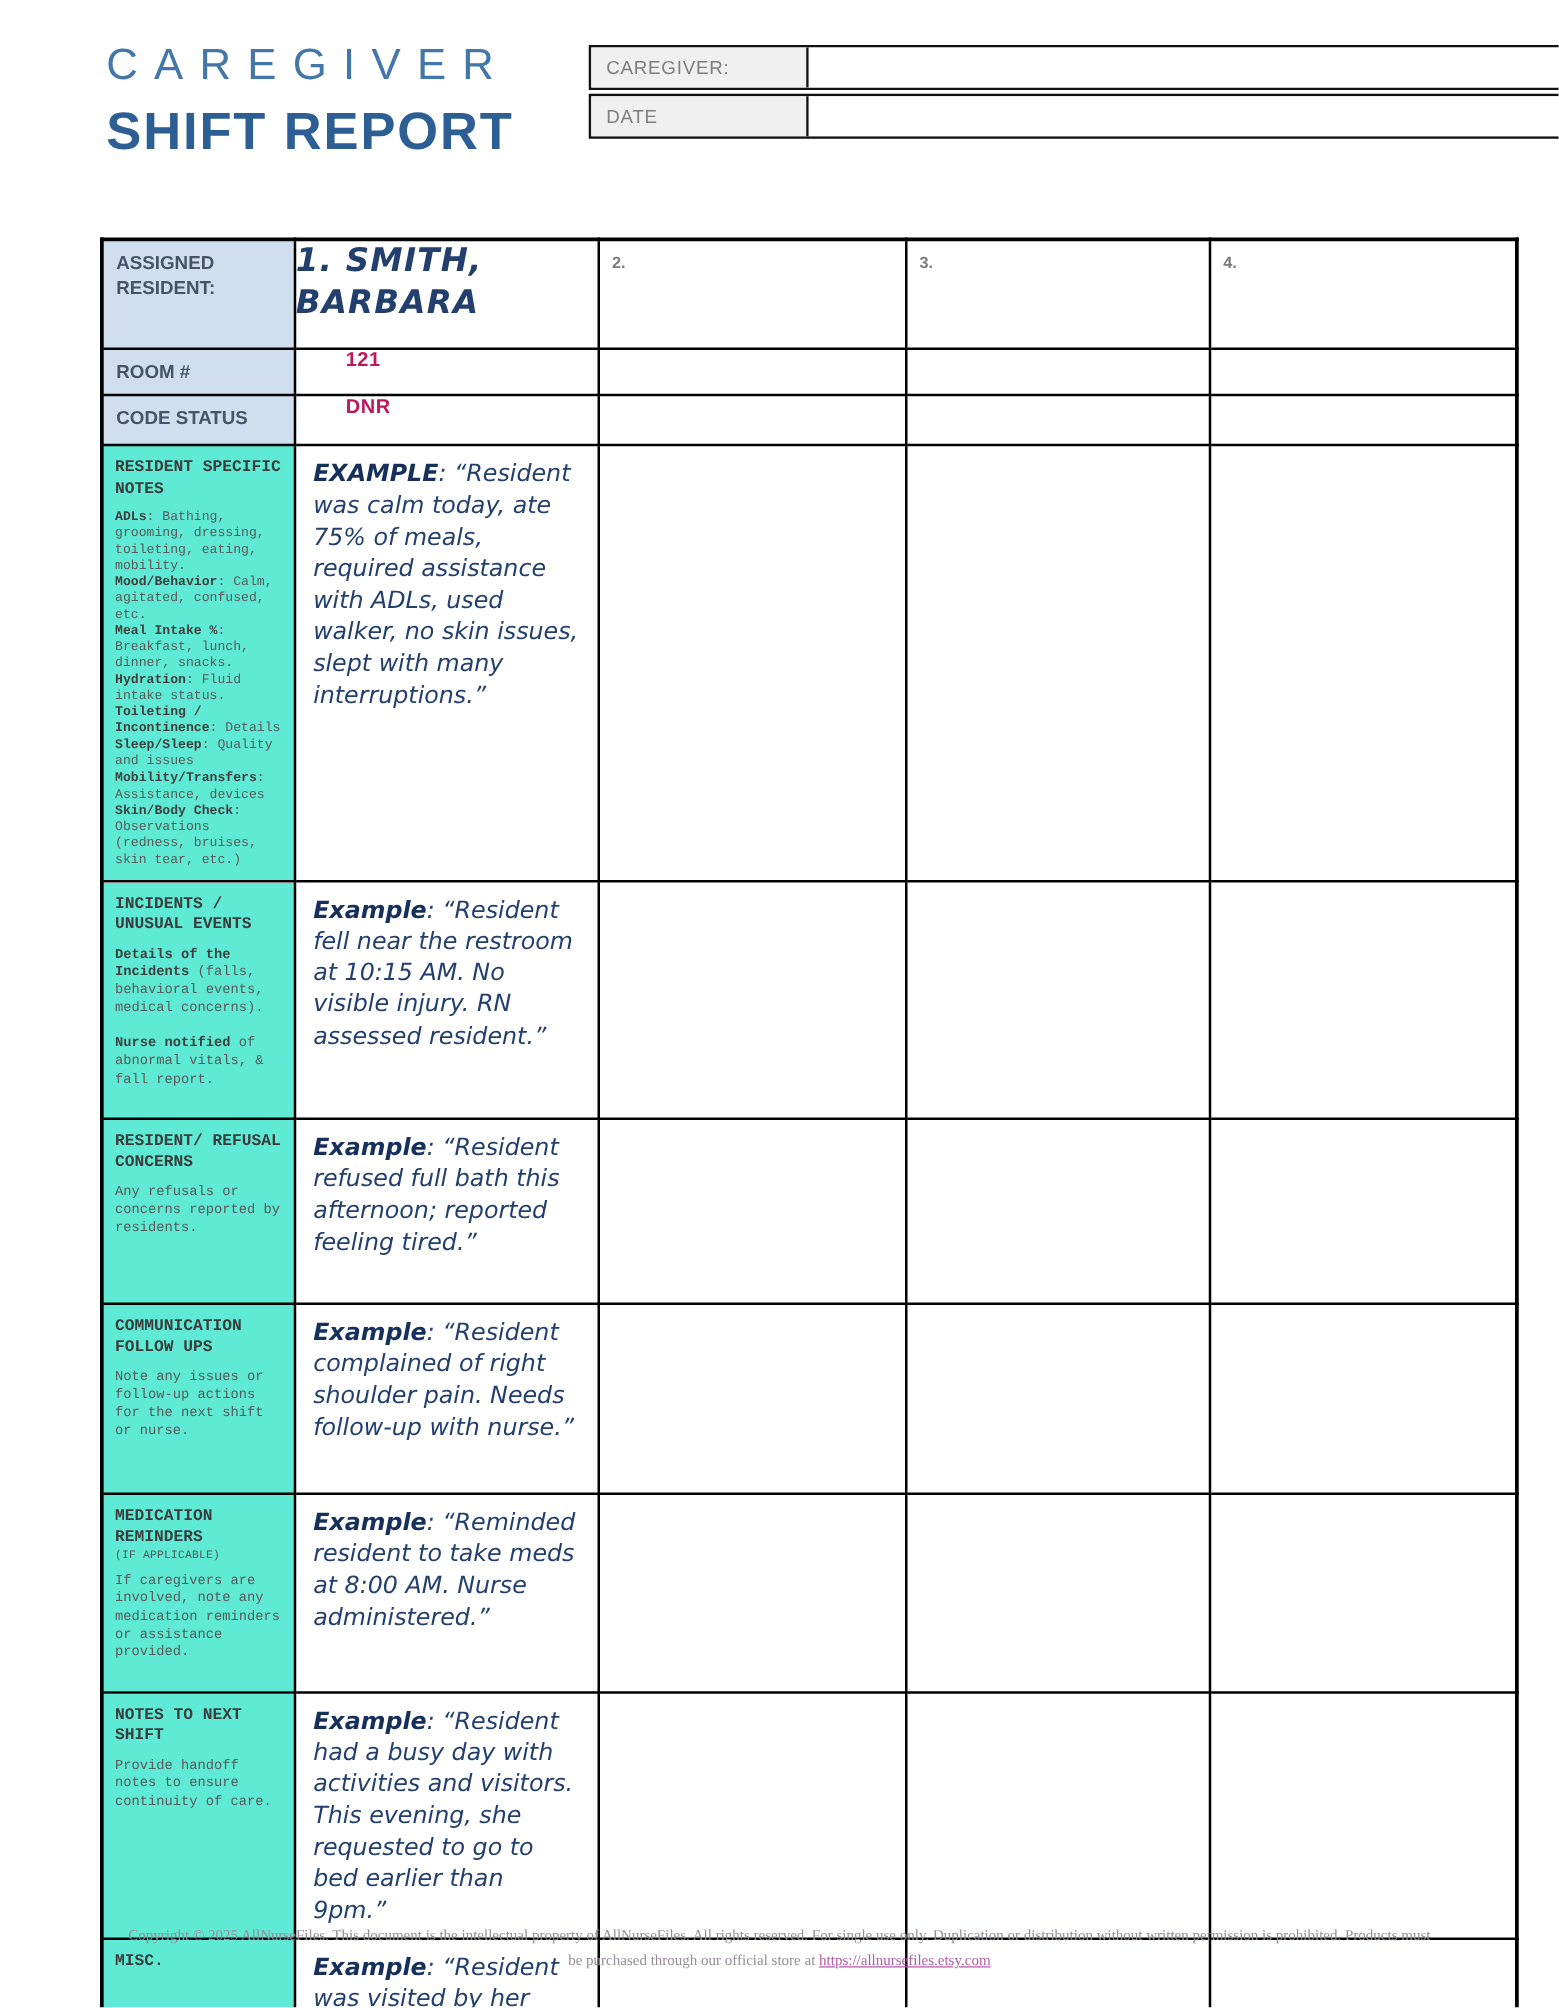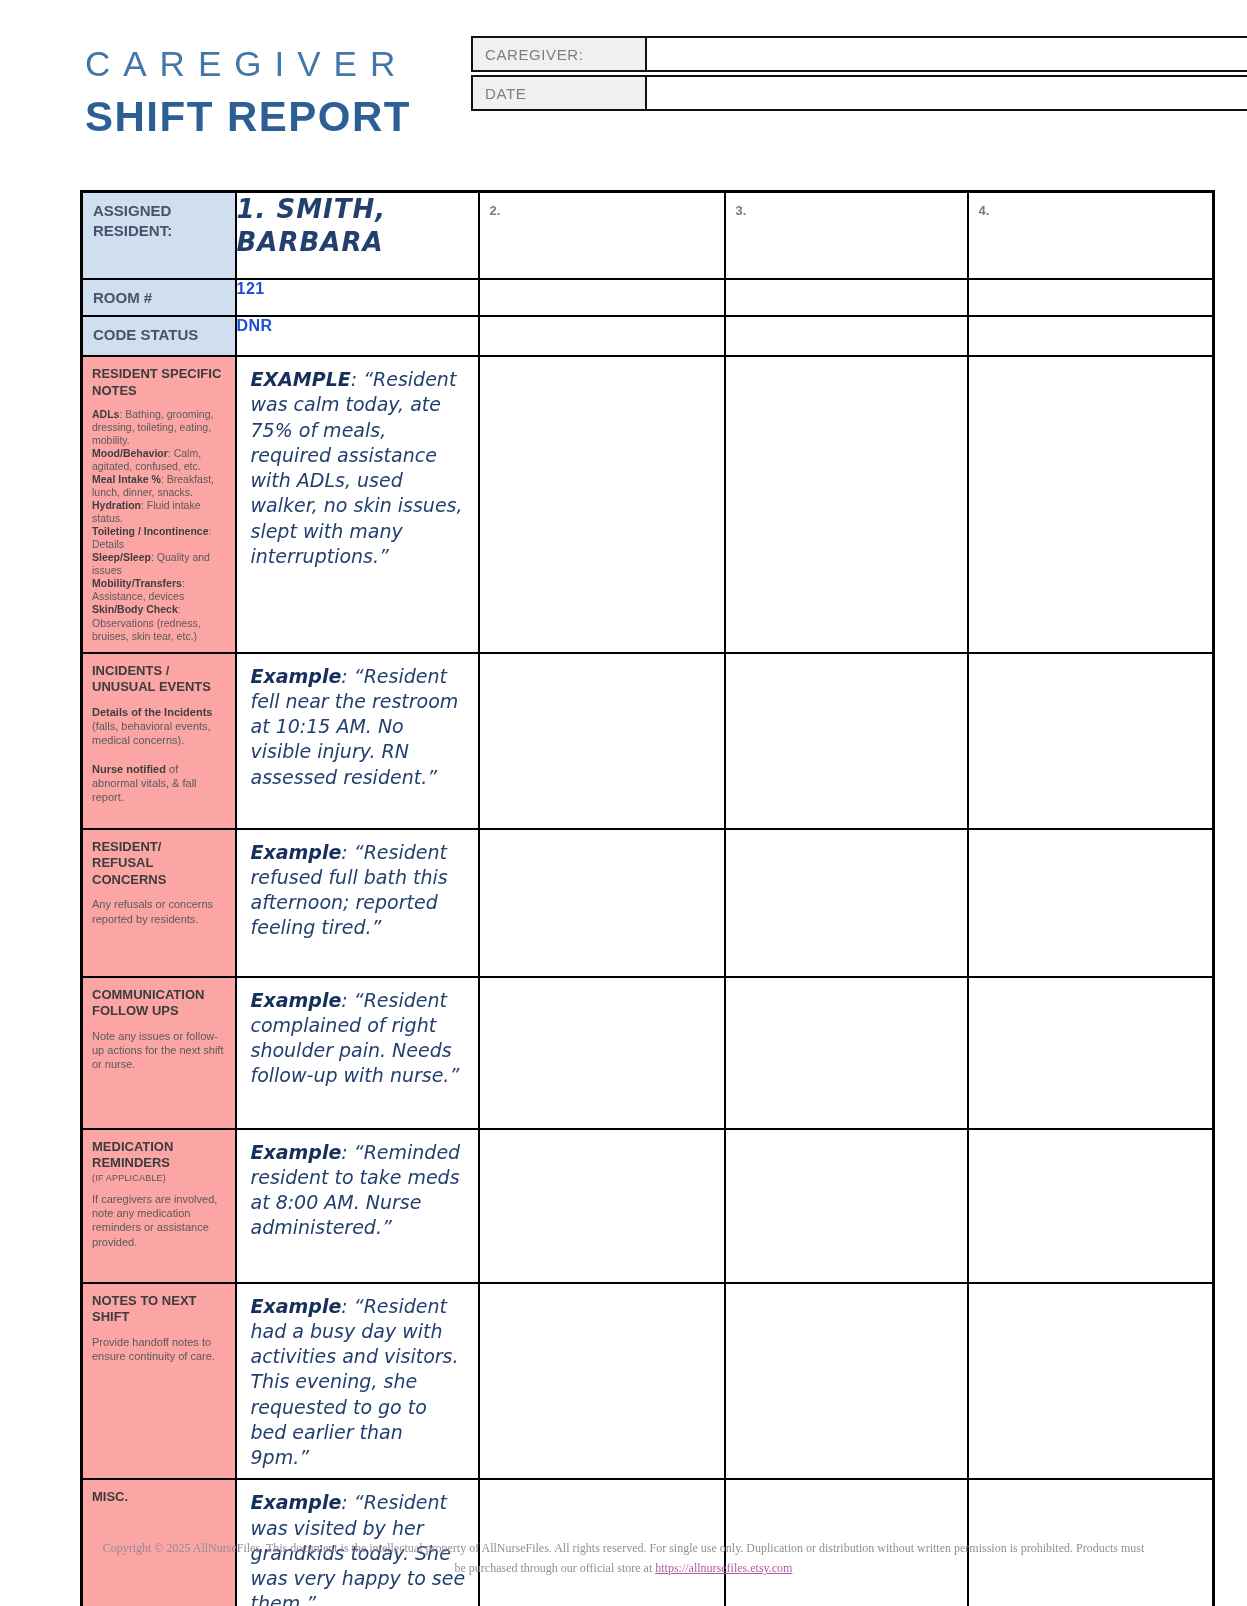--- a/index.html
+++ b/index.html
@@ -1,48 +1,48 @@
 <!DOCTYPE html>
 <html><head>
 <meta charset="utf-8">
 <style>
   * { box-sizing: border-box; margin: 0; padding: 0; }
   html, body { background: #ffffff; }
   body { font-family: "Liberation Sans", sans-serif; }
   .page { position: relative; width: 1247px; height: 1606px; background: #fff; overflow: hidden; }
 
   
-  .title-block { position: absolute; left: 85px; top: 44px; }
+  .title-block { position: absolute; left: 85px; top: 32px; }
   .t1 { font-size: 35px; font-weight: 400; letter-spacing: 13px; color: #4376a9; }
   .t2 { font-size: 42px; font-weight: 700; letter-spacing: 1.5px; color: #2d5f94; margin-top: 9px; }
 
   
   .htable { position: absolute; left: 471px; top: 36px; width: 852px; }
   .hrow { display: flex; height: 36px; border: 2px solid #111; margin-bottom: 3px; background: #fff; }
   .hlabel { width: 174px; background: #f0f0f0; border-right: 2px solid #111; display: flex; align-items: center;
             padding-left: 12px; color: #7e7e7e; font-size: 15px; letter-spacing: 0.6px; }
   .hvalue { flex: 1; background: #fff; }
 
   
   table.main { position: absolute; left: 80px; top: 190px; width: 1135px; border-collapse: collapse;
                table-layout: fixed; border: 3px solid #000; }
   table.main th, table.main td { border: 2px solid #000; vertical-align: top; text-align: left; overflow: hidden; }
 
   th.lblue { background: #cfdfef; vertical-align: middle; padding: 8px 10px; font-weight: 700;
              font-size: 15px; line-height: 1.3; color: #46536a; }
-  th.lgray { background: #fca5a5; padding: 9px 9px; font-weight: 400; }
+  th.lgray { background: #5eead4; padding: 9px 9px; font-weight: 400; font-family: Liberation Mono, monospace; }
   .ltitle { font-weight: 700; font-size: 13px; line-height: 1.28; color: #3c3c3c; margin-bottom: 9px; }
   .lsub   { font-size: 9px; color: #565656; margin-top: -8px; margin-bottom: 9px; letter-spacing: 0.2px; }
   .li     { font-size: 10.5px; line-height: 1.24; color: #5a5a5a; }
   .li b   { color: #3f3f3f; }
   .ldesc  { font-size: 11px; line-height: 1.3; color: #5a5a5a; margin-bottom: 14px; }
   .ldesc b{ color: #3f3f3f; }
 
   td.center-cell { text-align: center; vertical-align: middle; font-weight: 700; font-size: 16px;
-                   color: #1d4ed8; letter-spacing: 0.5px; }
+                   color: #be185d; letter-spacing: 0.5px; padding-left: 40px; }
   td.name-cell { text-align: center; vertical-align: middle; }
   td.numcell { padding: 8px 10px; }
   .colnum { font-size: 13px; font-weight: 700; color: #7b7b7b; }
 
   .hand { font-family: "DejaVu Sans", sans-serif; font-style: italic; color: #223f6e; }
   .name { font-weight: 700; font-size: 26px; line-height: 1.25; white-space: pre-line; letter-spacing: 1px; }
   td.ex { padding: 10px 12px 8px 14px; }
   td.ex .hand { font-size: 19px; line-height: 1.33; }
   .exlead { font-family: "DejaVu Sans", sans-serif; font-style: italic; font-weight: 700;
             color: #16305c; font-size: 19px; }

